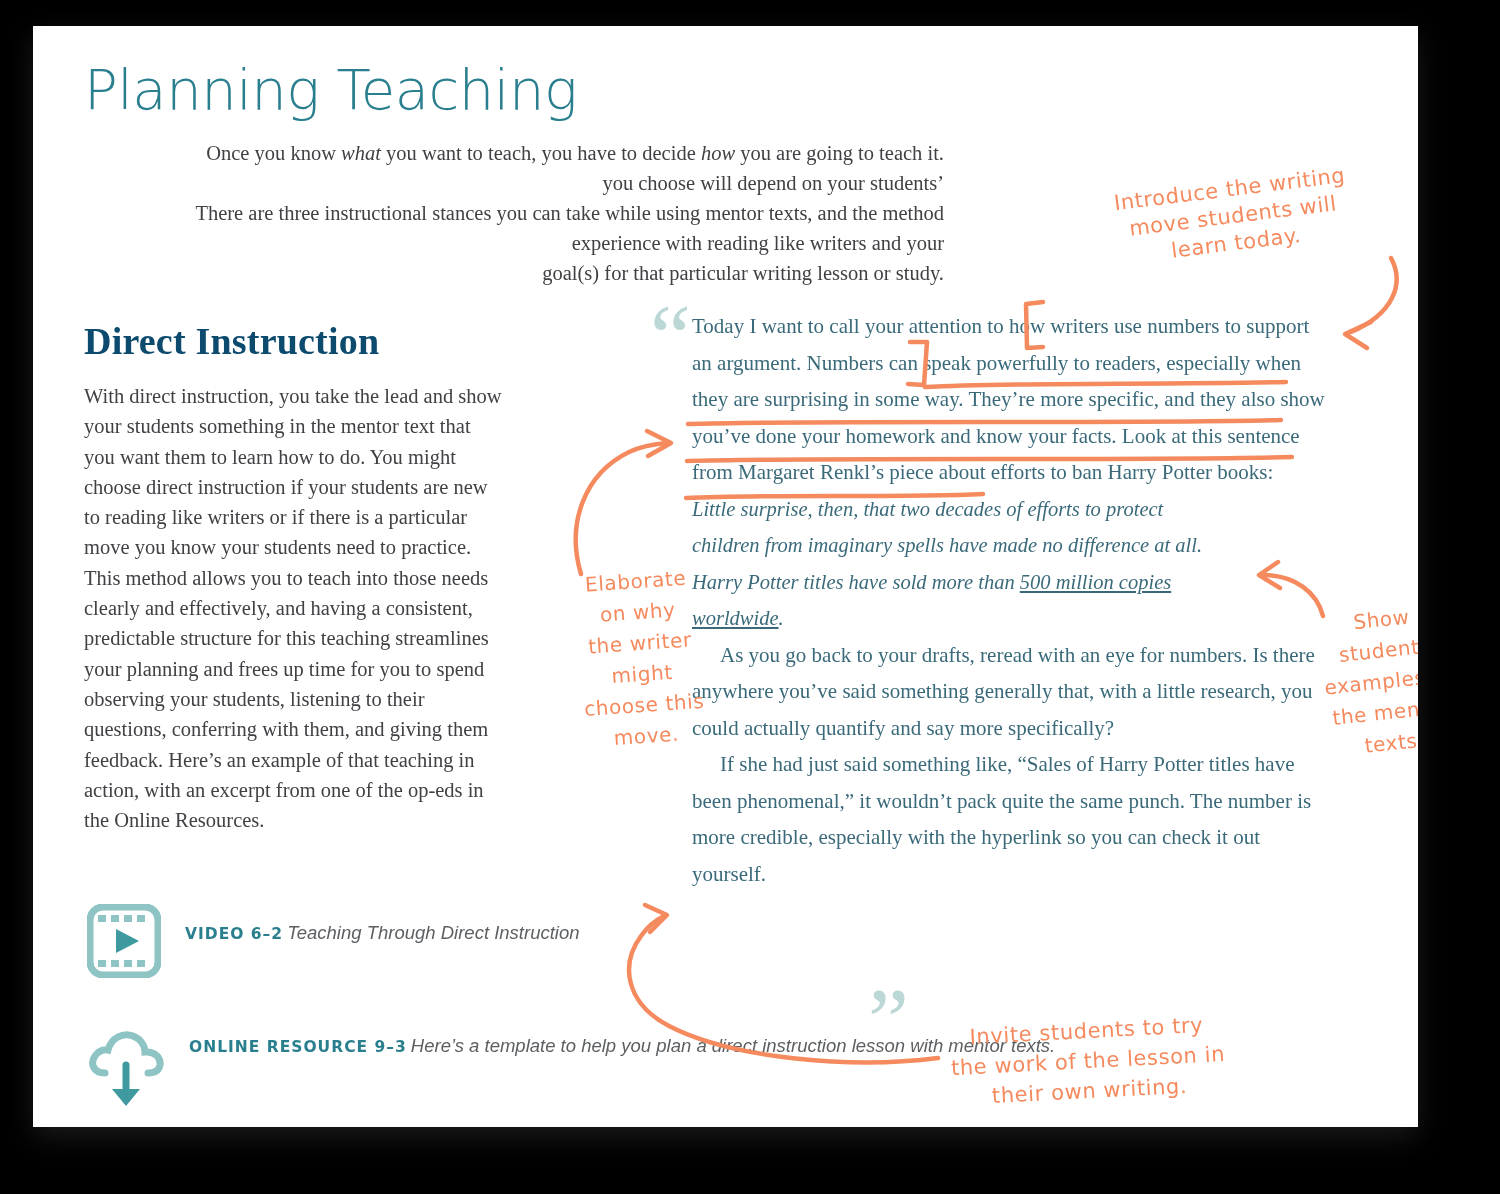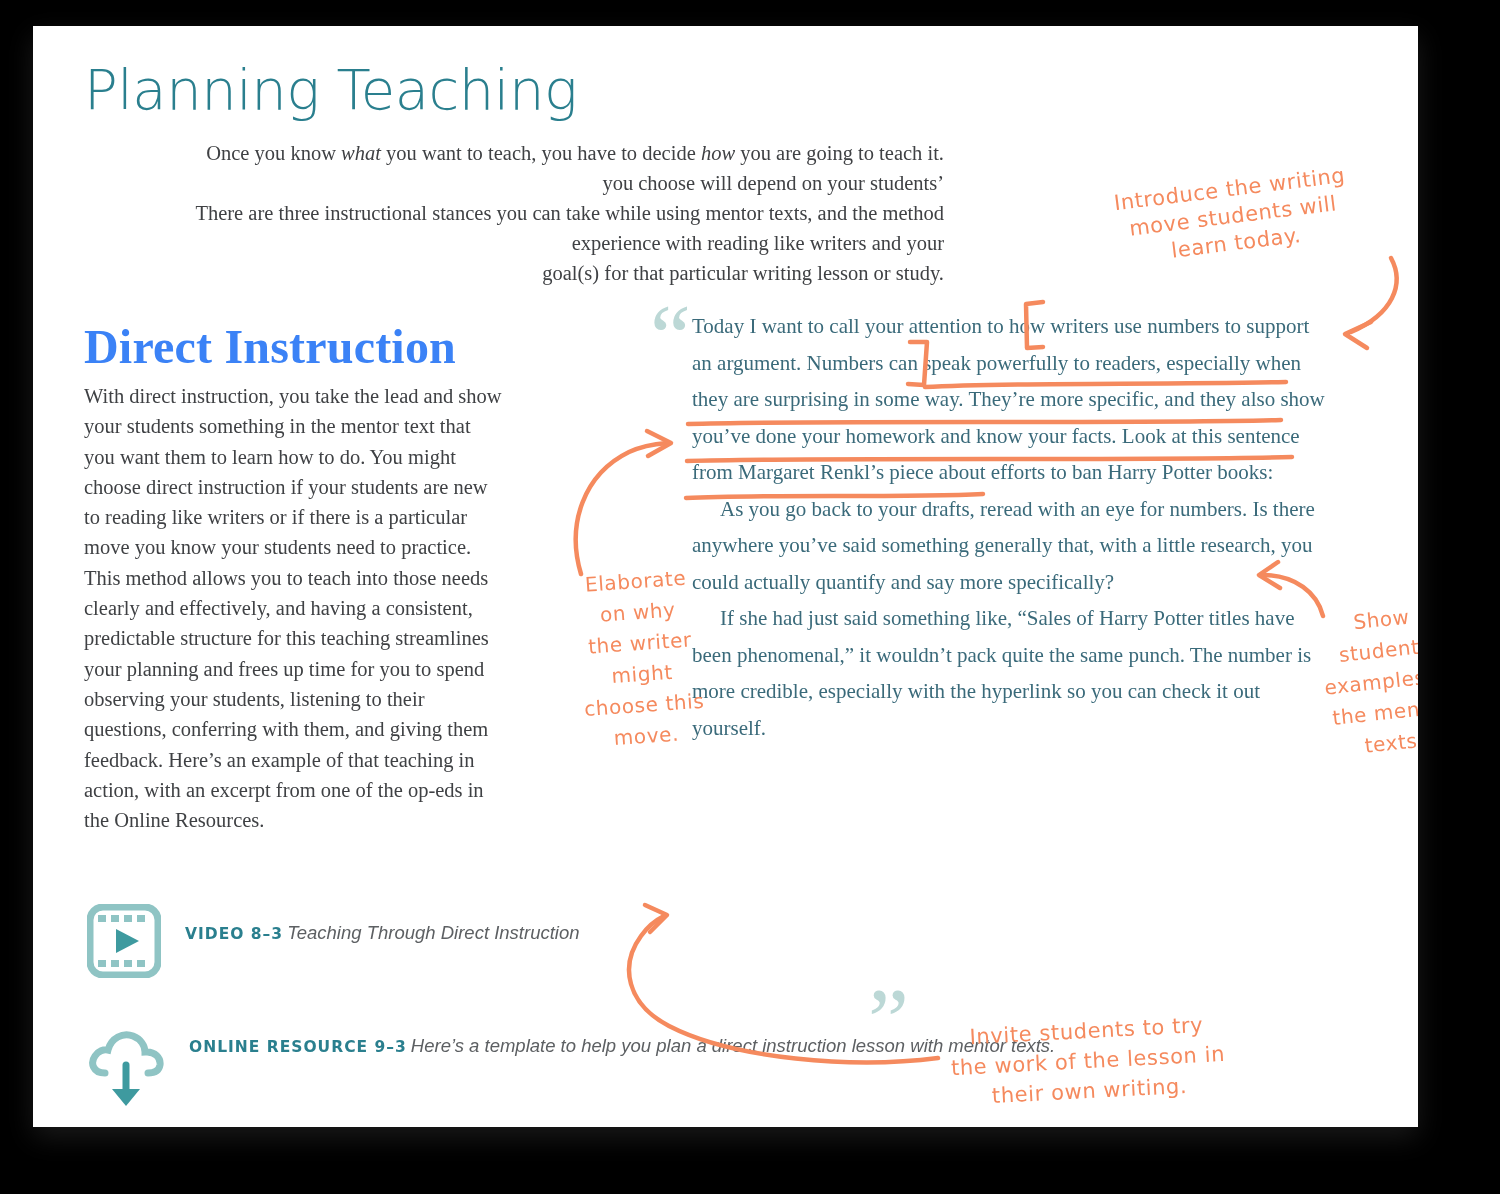--- a/index.html
+++ b/index.html
@@ -44,22 +44,22 @@
   }
   .intro .l3, .intro .l4, .intro .l5 { display: block; }
   .intro em { font-style: italic; }
 
   
   .section-head {
     position: absolute;
     left: 51px; top: 293px;
     font-family: "Liberation Serif", serif;
     font-weight: bold;
-    font-size: 48px;
-    color: #3b82f6;
+    font-size: 38px;
+    color: #0c4a6e;
     letter-spacing: 0.2px;
     white-space: nowrap;
   }
 
   
   .left-body {
     position: absolute;
     left: 51px; top: 355px;
     width: 420px;
     font-size: 20.5px;
@@ -191,21 +191,21 @@
           <rect x="37" y="11" width="8" height="7" fill="#8fc4c4"></rect>
           <rect x="50" y="11" width="8" height="7" fill="#8fc4c4"></rect>
           <rect x="11" y="56" width="8" height="7" fill="#8fc4c4"></rect>
           <rect x="24" y="56" width="8" height="7" fill="#8fc4c4"></rect>
           <rect x="37" y="56" width="8" height="7" fill="#8fc4c4"></rect>
           <rect x="50" y="56" width="8" height="7" fill="#8fc4c4"></rect>
           <polygon points="29,25 52,37 29,49" fill="#3e9a9f"></polygon>
         </svg>
       </span>
       <span class="res-text">
-        <span class="res-label">VIDEO 8–3</span>
+        <span class="res-label">VIDEO 6–2</span>
         <span class="res-desc">Teaching Through Direct Instruction</span>
       </span>
     </div>
 
     <div class="res-row res-online">
       <span class="res-icon">
         <svg width="78" height="86" viewBox="0 0 78 86">
           <path d="M18 52 C6 52 3 42 8 35 C11 30 17 28 21 29 C24 17 36 11 46 15 C54 18 58 25 58 31 C68 30 74 37 73 44 C72 50 67 52 61 52" fill="none" stroke="#8fc4c4" stroke-width="7" stroke-linecap="round"></path>
           <line x1="39" y1="44" x2="39" y2="77" stroke="#3e9a9f" stroke-width="7" stroke-linecap="round"></line>
           <polygon points="25,68 53,68 39,85" fill="#3e9a9f"></polygon>
@@ -217,20 +217,21 @@
       </span>
     </div>
 
     <div class="quote-wrap">
       <span class="qmark qmark-open">“</span>
       <span class="qmark qmark-close">”</span>
 
       <div class="quote-body">
         <p><span>Today I want to call your attention to </span><span>how writers use numbers to support an argument.</span><span> Numbers can speak powerfully to readers, especially when they are surprising in some way. They’re more specific, and they also show you’ve done your homework and know your facts. Look at this sentence from Margaret Renkl’s piece about efforts to ban Harry Potter books:</span></p>
 
+        <p class="excerpt"><span>Little surprise, then, that two decades of efforts to protect children from imaginary spells have made no difference at all. Harry Potter titles have sold more than </span><span class="link">500 million copies worldwide</span><span>.</span></p>
 
         <p class="ind">As you go back to your drafts, reread with an eye for numbers. Is there anywhere you’ve said something generally that, with a little research, you could actually quantify and say more specifically?</p>
         <p class="ind">If she had just said something like, “Sales of Harry Potter titles have been phenomenal,” it wouldn’t pack quite the same punch. The number is more credible, especially with the hyperlink so you can check it out yourself.</p>
       </div>
     </div>
 
     <svg class="overlay" viewBox="0 0 1385 1101">
       <g fill="none" stroke="#f58a5e" stroke-width="4.5" stroke-linecap="round" stroke-linejoin="round">
 
         <path d="M1010 276 L993 278 L994 322 L1010 321"></path>

